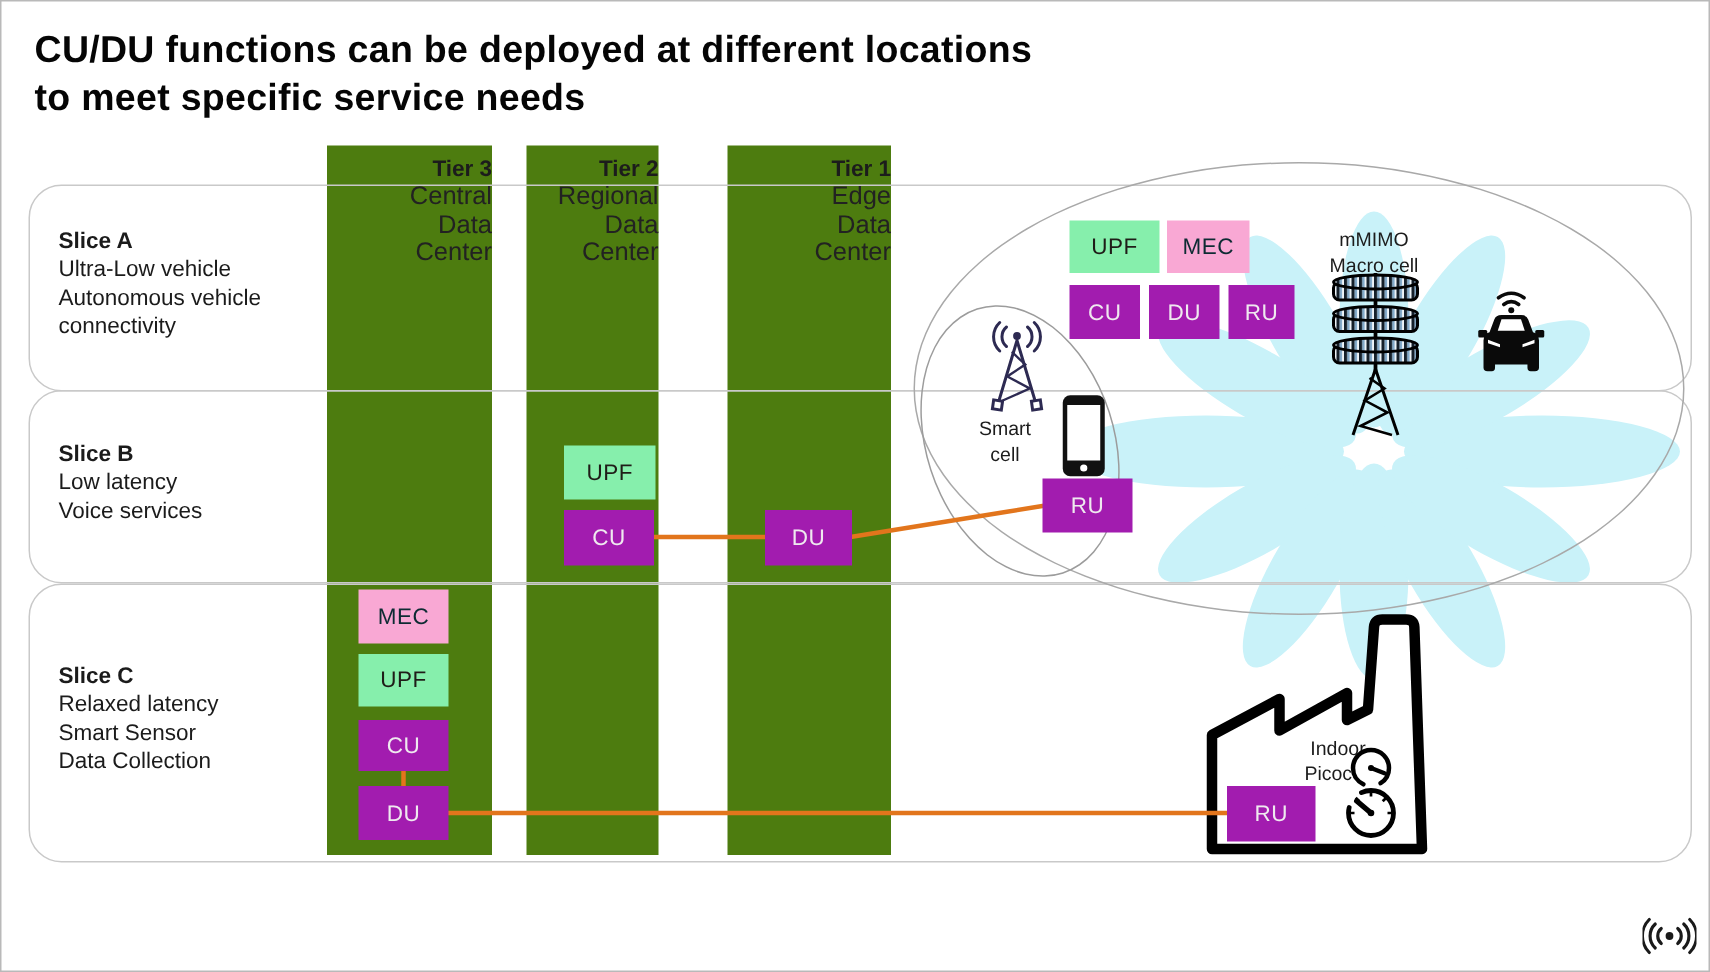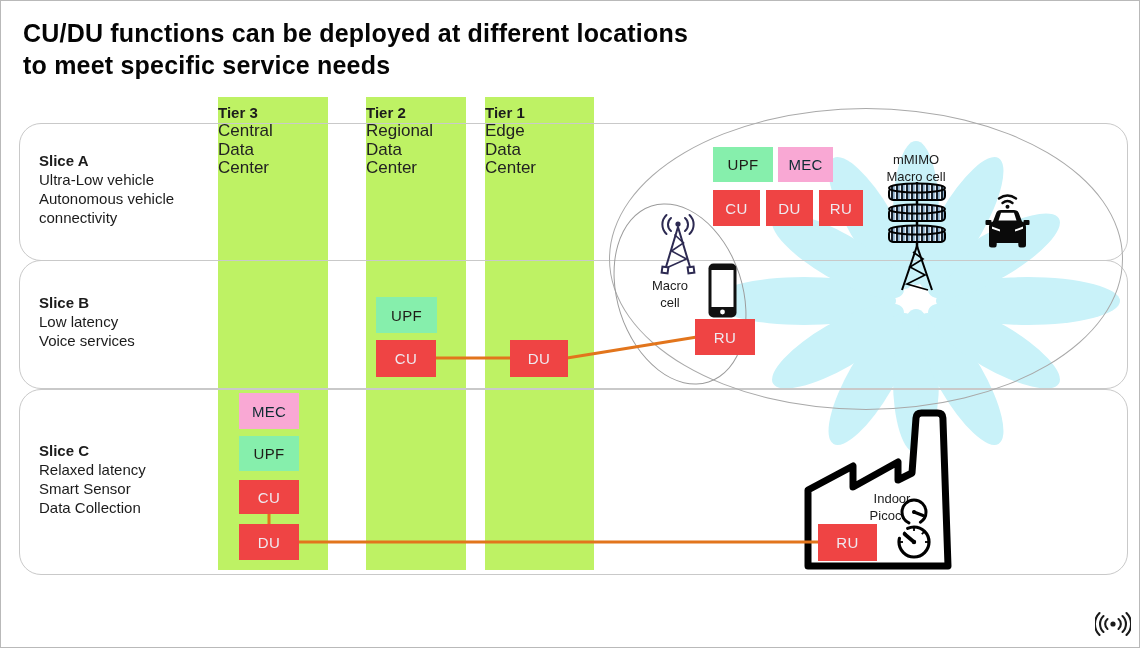--- a/index.html
+++ b/index.html
@@ -5,30 +5,30 @@
   html,body{margin:0;padding:0;background:#fff;}
   #canvas{
     position:relative;width:1138px;height:646px;background:#ffffff;
     border:1px solid #b9b9b9;overflow:hidden;
     font-family:"Liberation Sans", sans-serif;color:#0a0a0a;
   }
   .abs{position:absolute;}
   
   .title{left:22px;top:16px;font-size:25px;line-height:32px;font-weight:700;color:#050505;letter-spacing:.2px;}
   
-  .tier-col{top:96px;height:473px;background:#bef264;text-align:left;padding-top:6px;box-sizing:border-box;}
+  .tier-col{top:96px;height:473px;background:#4d7c0f;text-align:right;padding-top:6px;box-sizing:border-box;}
   .tier-name{font-size:15px;font-weight:700;line-height:19px;color:#1c1c1c;}
   .tier-line{font-size:17px;line-height:18.5px;color:#222;}
   
   .slice-row{border:1.3px solid #c9c9c9;border-radius:22px;background:transparent;}
   .slice-label{left:38px;width:185px;font-size:15px;line-height:19px;color:#1b1b1b;}
   .slice-name{font-weight:700;}
   
   .fn{display:flex;align-items:center;justify-content:center;font-size:15px;letter-spacing:.3px;}
-  .fn-purple{background:#ef4444;color:#efe9ef;}
+  .fn-purple{background:#a21caf;color:#efe9ef;}
   .fn-tan{background:#86efac;color:#1f1d18;}
   .fn-cyan{background:#f9a8d4;color:#0e2b33;}
   
   .cov-ellipse{border:1.2px solid #a9a9a9;border-radius:50%;}
   
   .cap{font-size:13px;line-height:17px;text-align:center;color:#1c1c1c;}
   
   svg.overlay{left:0;top:0;pointer-events:none;}
   .connector{stroke:#e2751c;stroke-width:3;fill:none;}
   
@@ -41,21 +41,21 @@
 <body>
 
 <div id="canvas">
 
   <div class="abs tier-col" style="left:217px;width:110px;">
     <div class="tier-name">Tier 3</div>
     <div class="tier-line">Central</div>
     <div class="tier-line">Data</div>
     <div class="tier-line">Center</div>
   </div>
-  <div class="abs tier-col" style="left:365px;width:100px;">
+  <div class="abs tier-col" style="left:350px;width:88px;">
     <div class="tier-name">Tier 2</div>
     <div class="tier-line">Regional</div>
     <div class="tier-line">Data</div>
     <div class="tier-line">Center</div>
   </div>
   <div class="abs tier-col" style="left:484px;width:109px;">
     <div class="tier-name">Tier 1</div>
     <div class="tier-line">Edge</div>
     <div class="tier-line">Data</div>
     <div class="tier-line">Center</div>
@@ -181,21 +181,21 @@
       <path d="M34 5 a8.5 8.5 0 0 1 0 13"></path>
       <path d="M38.5 2 a13 13 0 0 1 0 19"></path>
       <path d="M27 14 L15 54 M27 14 L39 54"></path>
       <path d="M24 22 L32.5 30 L20.5 38 L35.5 46 L17.5 54" stroke-width="1.6"></path>
     </g>
     <circle cx="27" cy="11" r="2.6" fill="#2d2a52"></circle>
     <rect x="11" y="54" width="6" height="6" fill="none" stroke="#2d2a52" stroke-width="2" transform="rotate(8,14,57)"></rect>
     <rect x="37" y="54" width="6" height="6" fill="none" stroke="#2d2a52" stroke-width="2" transform="rotate(-8,40,57)"></rect>
   </svg>
   <div class="abs cap" style="left:638px;top:276px;width:62px;">
-    <div>Macro</div>
+    <div>Smart</div>
     <div>cell</div>
   </div>
 
   <svg class="abs" style="left:706px;top:261px;" width="31" height="57" viewBox="0 0 31 57">
     <rect x="1.5" y="1.5" width="28" height="54" rx="5" fill="#111"></rect>
     <rect x="4.5" y="8" width="22" height="37" fill="#fff"></rect>
     <circle cx="15.5" cy="50" r="2.4" fill="#fff"></circle>
   </svg>
 
   <div class="abs cap" style="left:812px;top:489px;width:72px;padding-left:43px;">

